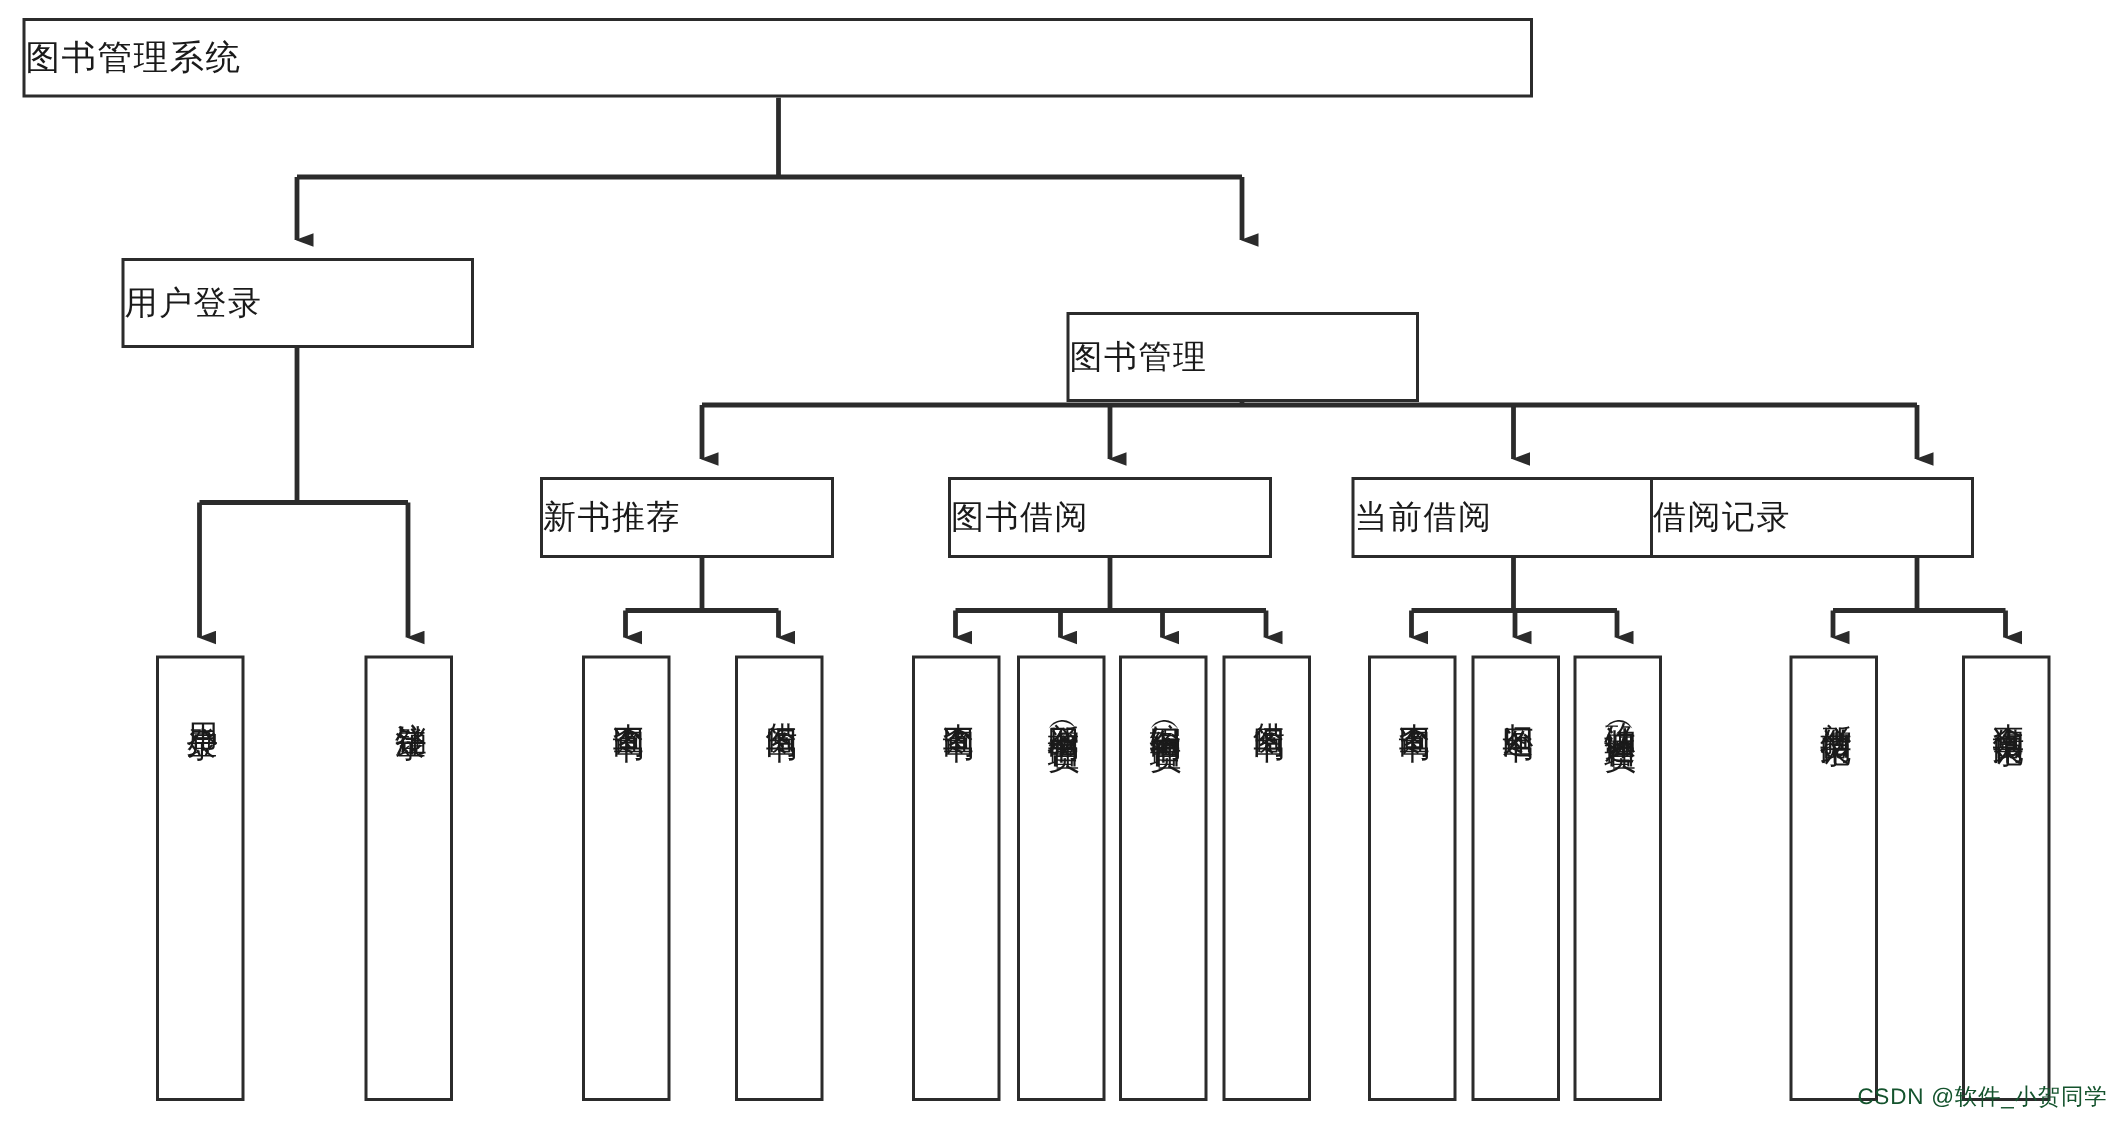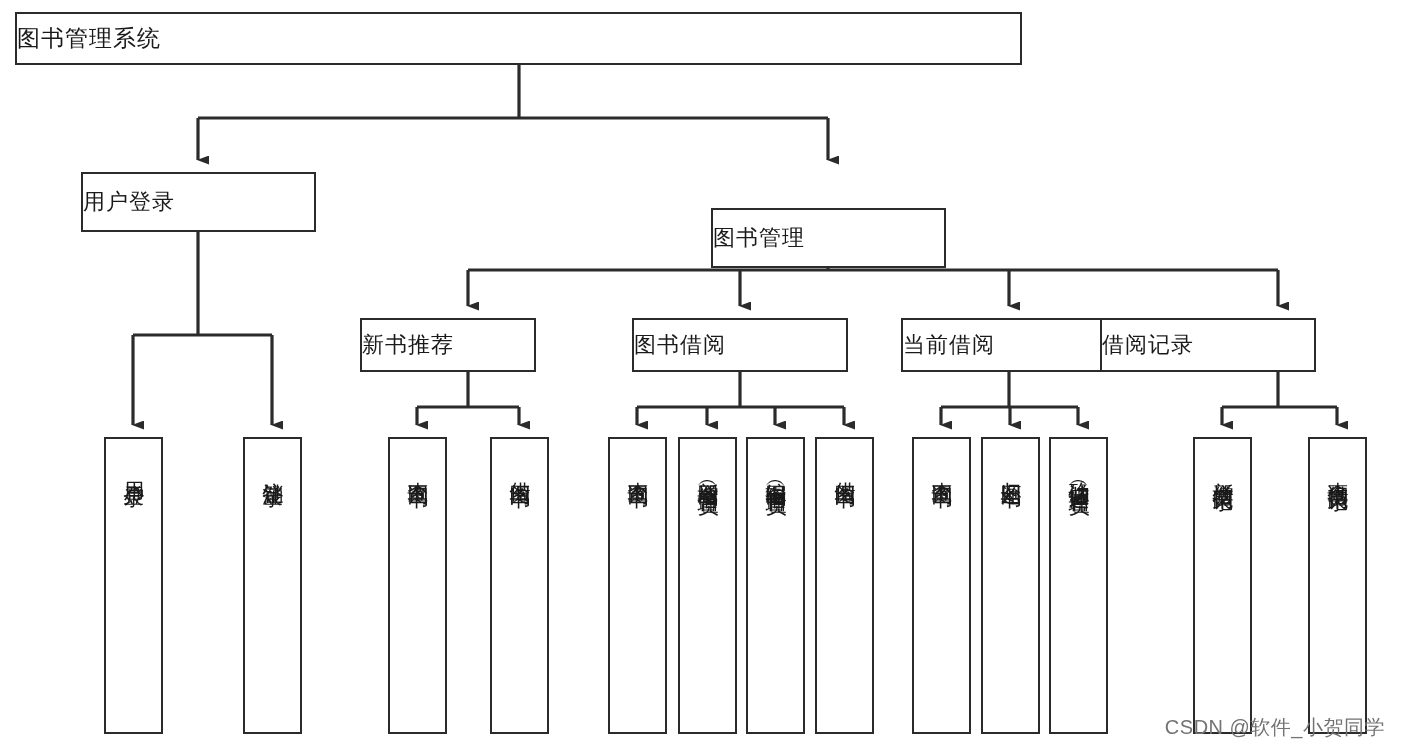--- a/index.html
+++ b/index.html
@@ -55,24 +55,24 @@
     text-orientation: upright;
     -webkit-writing-mode: vertical-rl;
     font-size: 21px;
     line-height: 1.28;
     letter-spacing: 2px;
     white-space: nowrap;
     color: #1a1a1a;
   }
   .watermark {
     position: absolute;
-    right: 20px;
+    right: 0;
     bottom: 6px;
-    font-size: 20px;
-    color: #737373;
+    font-size: 15px;
+    color: #14532d;
     letter-spacing: 0.5px;
     user-select: none;
     white-space: nowrap;
   }
 </style>
 </head>
 <body>
 
 <div id="canvas">
 
@@ -130,21 +130,21 @@
     <span>图书管理系统</span>
   </div>
 
   <div class="node horiz" style="left:81px; top:172px; width:235px; height:60px;">
     <span>用户登录</span>
   </div>
   <div class="node horiz" style="left:711px; top:172px; width:235px; height:60px;margin-top:36px;">
     <span>图书管理</span>
   </div>
 
-  <div class="node horiz" style="left:360px; top:318px; width:176px; height:54px;">
+  <div class="node horiz" style="left:360px; top:318px; width:196px; height:54px;">
     <span>新书推荐</span>
   </div>
   <div class="node horiz" style="left:901px; top:318px; width:216px; height:54px;">
     <span>当前借阅</span>
   </div>
   <div class="node horiz" style="left:632px; top:318px; width:216px; height:54px;">
     <span>图书借阅</span>
   </div>
   <div class="node horiz" style="left:1100px; top:318px; width:216px; height:54px;">
     <span>借阅记录</span>

